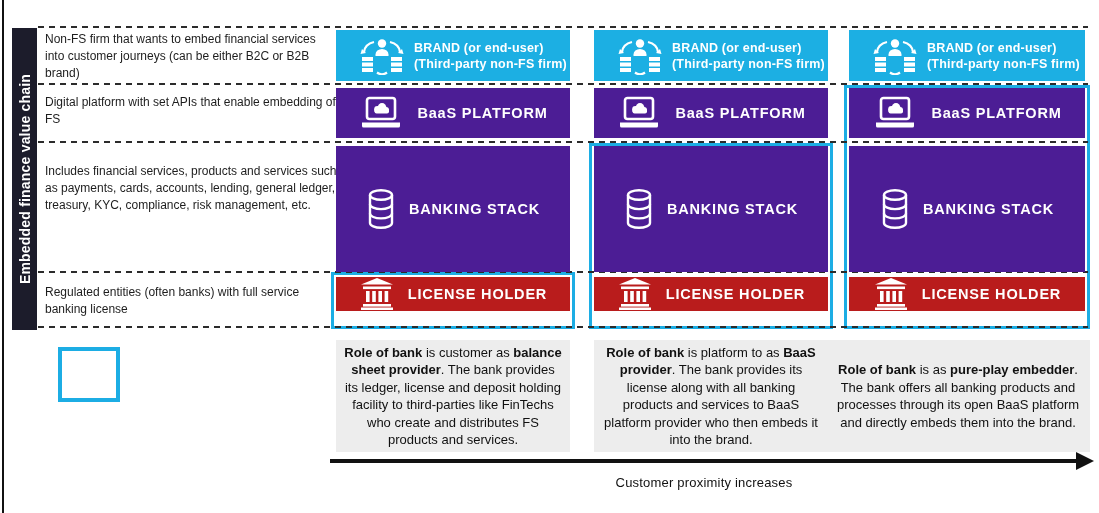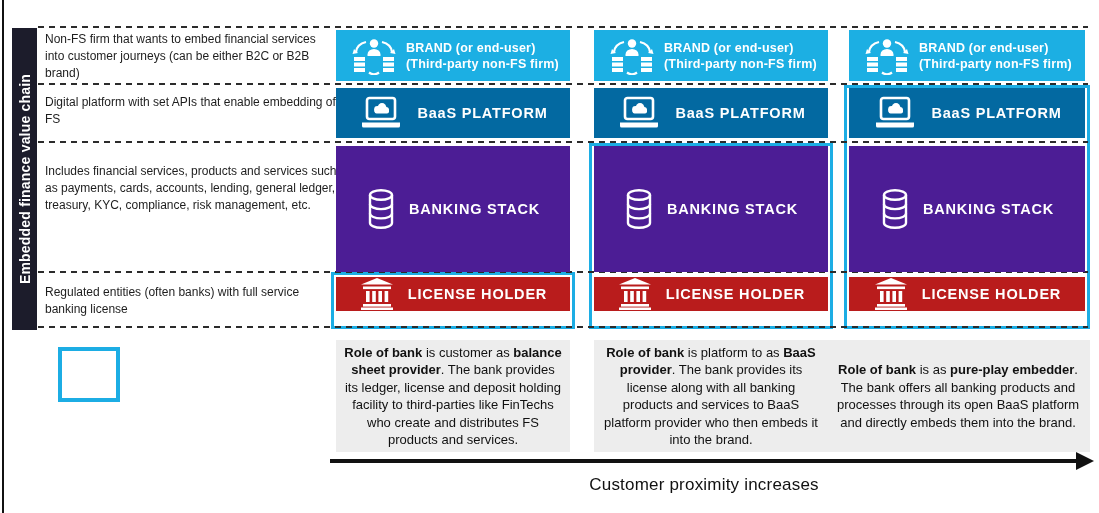--- a/index.html
+++ b/index.html
@@ -21,40 +21,40 @@
   .dash.y1{top:26px}.dash.y2{top:83px}.dash.y3{top:141px}.dash.y4{top:271px}.dash.y5{top:326px}
   .desc{position:absolute;left:45px;width:292px;font-size:12px;line-height:17px;color:#1d1d1d;}
   .desc.d1{top:31px}.desc.d2{top:94px}.desc.d3{top:163px}.desc.d4{top:284px}
   .outline{position:absolute;border:3px solid #1cade4;z-index:1;background:transparent;}
   .outline.o1{left:331px;top:272px;width:238px;height:51px;}
   .outline.o2{left:589px;top:143px;width:238px;height:180px;}
   .outline.o3{left:844px;top:85px;width:240px;height:238px;}
   .box{position:absolute;display:flex;align-items:center;justify-content:center;gap:13px;
        color:#fff;z-index:3;box-sizing:border-box;}
   .c1{left:336px;width:234px}.c2{left:594px;width:234px}.c3{left:849px;width:236px}
-  .r1{top:30px;height:51px;background:#1cafe3;justify-content:flex-start;padding-left:16px;gap:10px;}
-  .r2{top:88px;height:50px;background:#0369a1;}
+  .r1{top:30px;height:51px;background:#1cafe3;justify-content:flex-start;padding-left:24px;gap:10px;}
+  .r2{top:88px;height:50px;background:#4c1d95;}
   .r3{top:146px;height:126px;background:#4c1d95;}
   .r4{top:277px;height:34px;background:#b91c1c;}
   .box-label{font-weight:bold;font-size:14.5px;letter-spacing:.8px;}
   .brand-label{font-weight:bold;font-size:12.5px;line-height:16px;letter-spacing:.2px;}
   .brand-label span{display:block;}
   .legend-box{position:absolute;left:58px;top:347px;width:54px;height:47px;border:4px solid #1cade4;background:#fff;}
   .legend-label{position:absolute;left:130px;top:347px;height:55px;line-height:55px;
                 font-weight:bold;font-size:14.5px;color:#000;}
   .role{position:absolute;top:340px;height:112px;background:#ededed;box-sizing:border-box;
         display:flex;align-items:center;justify-content:center;text-align:center;
         font-size:13px;line-height:17.5px;color:#111;padding:6px 8px;}
   .role.p1{left:336px;width:234px}.role.p2{left:594px;width:234px}.role.p3{left:826px;width:264px}
   .axis-line{position:absolute;left:330px;top:459px;width:748px;height:4px;background:#111;}
   .axis-head{position:absolute;left:1076px;top:452px;width:0;height:0;
              border-top:9px solid transparent;border-bottom:9px solid transparent;
              border-left:18px solid #111;}
   .axis-label{position:absolute;left:330px;top:475px;width:748px;text-align:center;
-              font-size:17px;color:#111;letter-spacing:.2px;}
+              font-size:13px;color:#111;letter-spacing:.2px;}
   .icon{flex:0 0 auto;display:block;}
 </style>
 </head>
 <body>
 
 <div id="canvas">
 
   <div class="frame-line"></div>
 
   <div class="sidebar">

